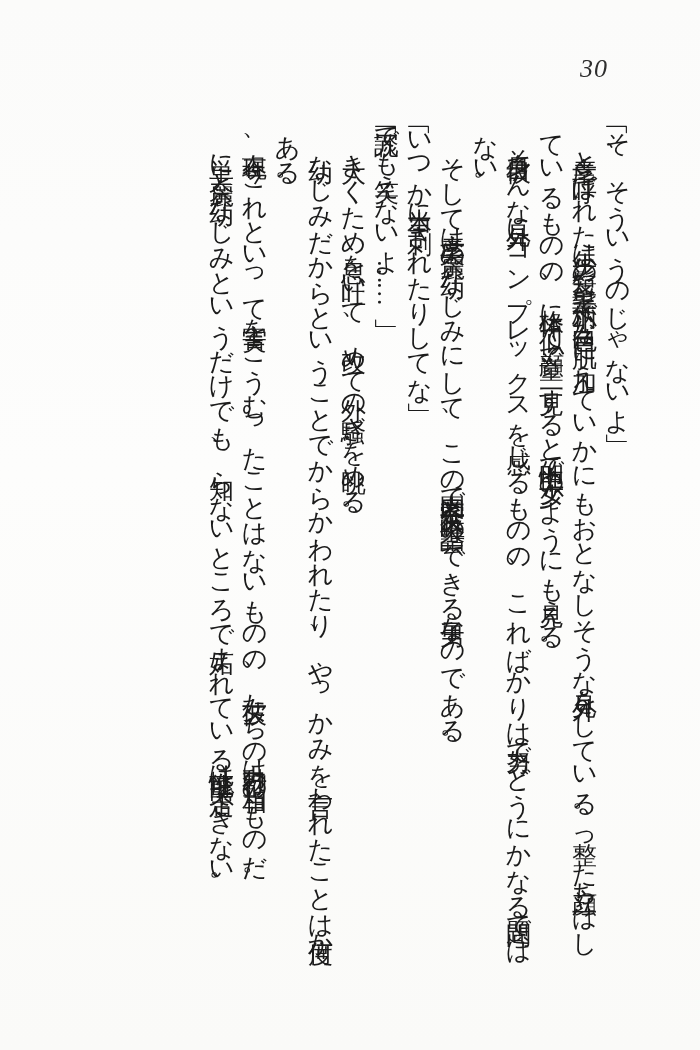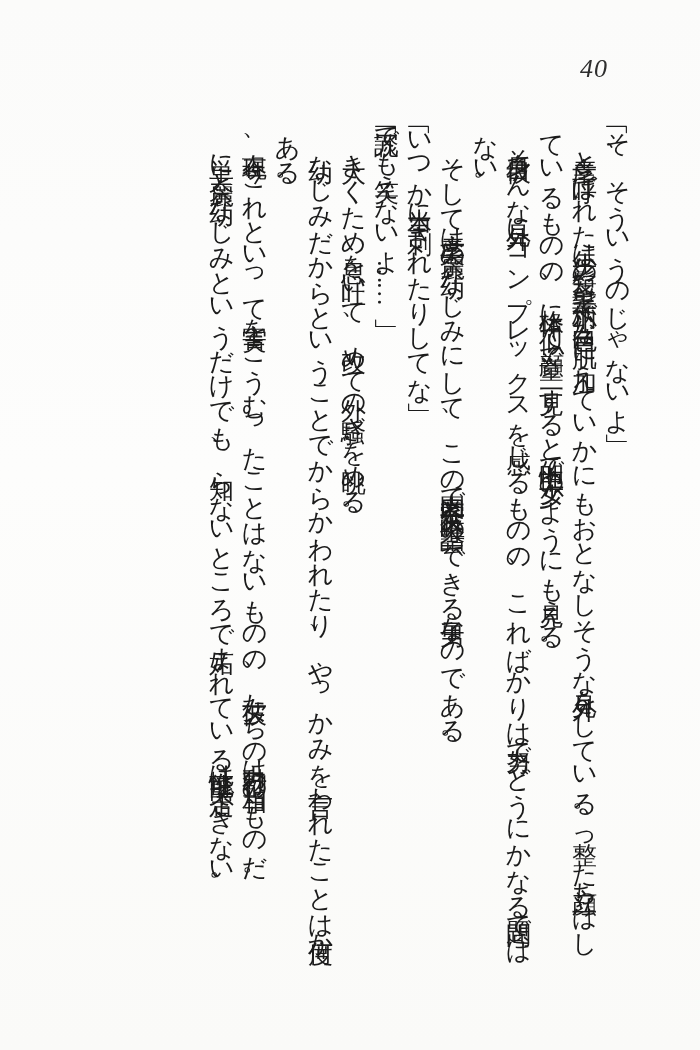--- a/index.html
+++ b/index.html
@@ -50,21 +50,21 @@
   }
   .text-block p.no-indent {
     text-indent: 0;
   }
 </style>
 </head>
 <body>
 
 <div class="book-page">
 
-  <div class="page-number">40</div>
+  <div class="page-number">30</div>
 
   <div class="text-block">
     <p class="no-indent">「そ、そういうのじゃないよ」</p>
     <p class="indent">幸彦と呼ばれた少年は短髪の黒髪、小柄で色白な肌に加えていかにもおとなしそうな外見をしている。整った顔立ちはしているものの、体格に似て童顔で、一見すると中性的で少女のようにも見える。</p>
     <p class="indent">彼自身そんな外見にコンプレックスを感じるものの、こればかりは努力でどうにかなる問題ではない。</p>
     <p class="indent">そして幸彦は麗奈の幼なじみにして、この学園内で唯一彼女と会話のできる男子なのである。</p>
     <p class="no-indent">「いつか本当に刺されたりしてな」</p>
     <p class="no-indent">「冗談でも笑えないよ……」</p>
     <p class="indent">大きくため息を吐いて、改めて外の騒ぎを眺める。</p>
     <p class="indent">幼なじみだからということでからかわれたり、やっかみを言われたことは何度かある。</p>

